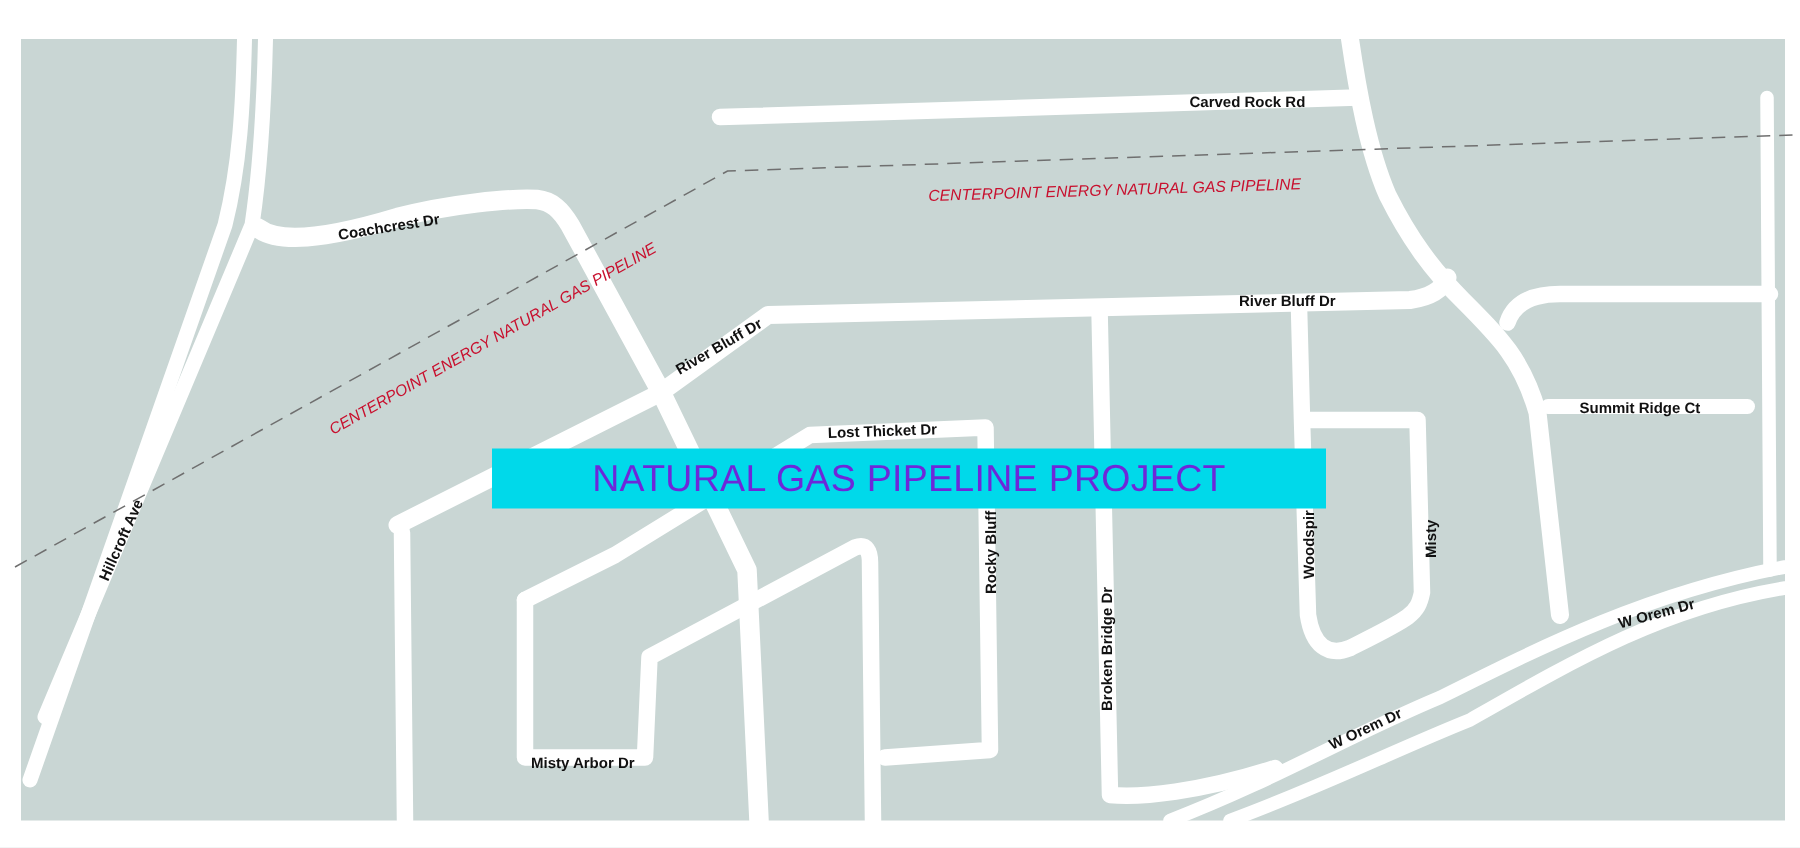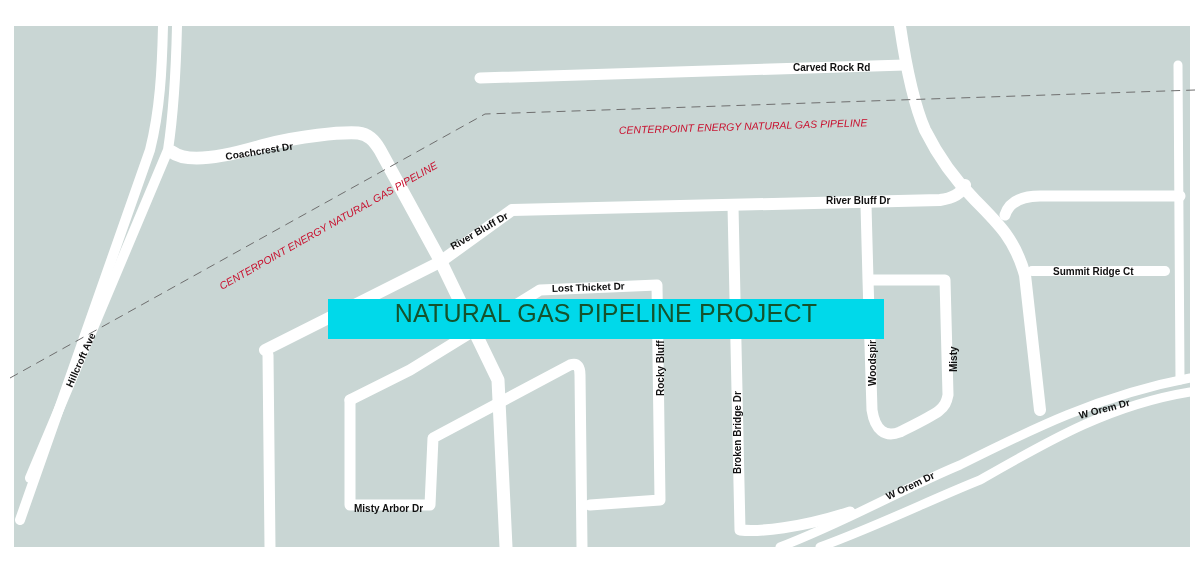--- a/index.html
+++ b/index.html
@@ -4,22 +4,22 @@
   <style>
     html, body { margin: 0; padding: 0; background: #ffffff; }
     body { width: 1200px; height: 565px; position: relative; overflow: hidden;
       font-family: "Liberation Sans", sans-serif; }
     #map { position: absolute; left: 0; top: 0; width: 1200px; height: 565px; }
     .road { fill: none; stroke: #ffffff; stroke-linecap: round; stroke-linejoin: round; }
     .lbl { font-family: "Liberation Sans", sans-serif; font-weight: bold; font-size: 10px; fill: #111111; }
     .pipe-lbl { font-family: "Liberation Sans", sans-serif; font-style: italic; font-size: 10.5px; }
     .pipe { fill: none; stroke-width: 1; stroke-dasharray: 9 6; }
     #banner { position: absolute; left: 328px; top: 299px; width: 556px; height: 40px;
-      display: flex; justify-content: center;
-      color: #14532d; font-family: "Liberation Sans", sans-serif; font-size: 25px;
+      display: flex; align-items: center; justify-content: center;
+      color: #6d28d9; font-family: "Liberation Sans", sans-serif; font-size: 25px;
       font-weight: normal; letter-spacing: 0.2px; }
   </style>
 </head>
 <body>
 
 <svg id="map" viewBox="0 0 1200 565" xmlns="http://www.w3.org/2000/svg">
 
   <rect x="14" y="26" width="1176" height="521" fill="#c9d6d4"></rect>
 
   <g>

